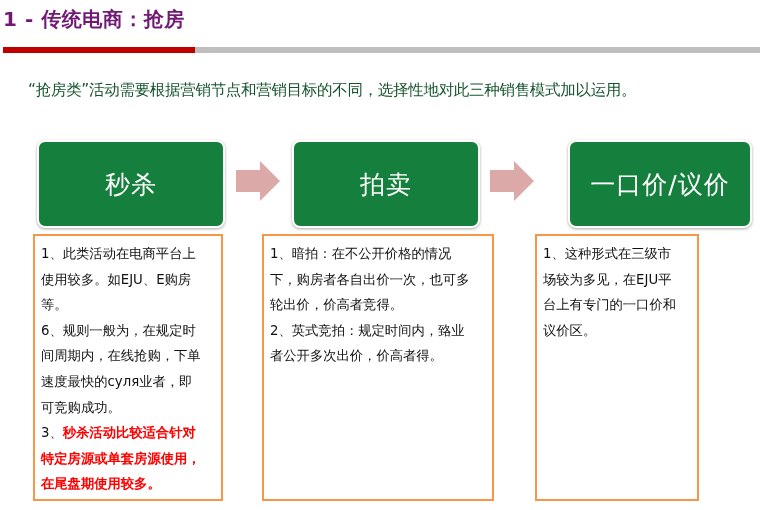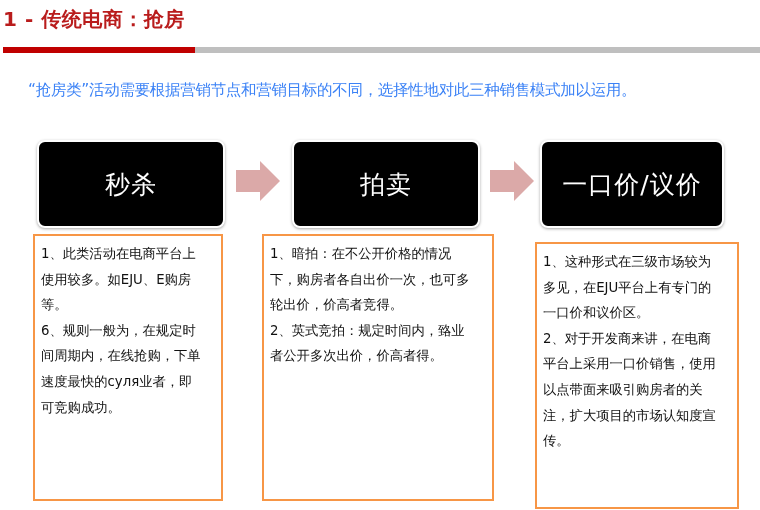--- a/index.html
+++ b/index.html
@@ -1,23 +1,23 @@
 <!DOCTYPE html>
 <html><head>
 <meta charset="utf-8">
 <style>
   html, body { margin:0; padding:0; background:#ffffff; }
   body { width:760px; height:510px; position:relative; overflow:hidden;
          font-family:"DejaVu Sans", "Liberation Sans", sans-serif; }
   .title { position:absolute; left:3px; top:6px; font-size:20px; font-weight:bold;
-           color:#b91c1c; letter-spacing:0.5px; white-space:nowrap; }
+           color:#701a75; letter-spacing:0.5px; white-space:nowrap; }
   .bar-red { position:absolute; left:3px; top:47px; width:192px; height:6px; background:#c00000; }
   .bar-gray { position:absolute; left:195px; top:47px; width:565px; height:6px; background:#bfbfbf; }
-  .intro { position:absolute; left:28px; top:80px; font-size:15.5px; color:#3b82f6; white-space:nowrap; letter-spacing:-0.3px; }
-  .stage { position:absolute; top:140px; height:84px; background:#000000; border-radius:8px;
+  .intro { position:absolute; left:28px; top:80px; font-size:15.5px; color:#14532d; white-space:nowrap; letter-spacing:-0.3px; }
+  .stage { position:absolute; top:140px; height:84px; background:#15803d; border-radius:8px;
            border:2px solid #ffffff; box-shadow:0 1px 3px rgba(0,0,0,0.35);
            display:flex; align-items:center; justify-content:center;
            color:#ffffff; font-size:25px; letter-spacing:1px; }
   .arrow { position:absolute; top:161px; width:44px; height:40px; }
   .box { position:absolute; top:234px; height:267px; border:2px solid #f79646; box-sizing:border-box;
          padding:5px 20px 0 6px; font-size:13.3px; line-height:25.6px; color:#111; }
   .box p { margin:0; }
   .hl { color:#ff0000; font-weight:bold; }
 </style>
 </head>
@@ -34,42 +34,42 @@
 </div>
 <svg class="arrow" style="left:236px;" viewBox="0 0 44 40">
   <polygon points="0,9 24,9 24,0 44,20 24,40 24,31 0,31" fill="#dba9a8"></polygon>
 </svg>
 <div class="stage" style="left:292px;width:184px;">
   <span>拍卖</span>
 </div>
 <svg class="arrow" style="left:490px;" viewBox="0 0 44 40">
   <polygon points="0,9 24,9 24,0 44,20 24,40 24,31 0,31" fill="#dba9a8"></polygon>
 </svg>
-<div class="stage" style="left:540px;width:180px;">
+<div class="stage" style="left:568px;width:180px;">
   <span>一口价/议价</span>
 </div>
 
 <div class="box" style="left:33px;width:190px;">
   <p>
     <span>1、此类活动在电商平台上使用较多。如EJU、E购房等。</span><span class="hl"></span>
   </p>
   <p>
     <span>6、规则一般为，在规定时间周期内，在线抢购，下单速度最快的суля业者，即可竞购成功。</span><span class="hl"></span>
+  </p>
+  <p>
+    <span>3、</span><span class="hl">秒杀活动比较适合针对特定房源或单套房源使用，在尾盘期使用较多。</span>
   </p>
 </div>
 
 <div class="box" style="left:262px;width:232px;">
   <p>
     <span>1、暗拍：在不公开价格的情况下，购房者各自出价一次，也可多轮出价，价高者竞得。</span><span class="hl"></span>
   </p>
   <p>
     <span>2、英式竞拍：规定时间内，臵业者公开多次出价，价高者得。</span><span class="hl"></span>
   </p>
 </div>
 
-<div class="box" style="left:535px;width:204px;margin-top:8px;">
+<div class="box" style="left:535px;width:164px;">
   <p>
     <span>1、这种形式在三级市场较为多见，在EJU平台上有专门的一口价和议价区。</span><span class="hl"></span>
-  </p>
-  <p>
-    <span>2、对于开发商来讲，在电商平台上采用一口价销售，使用以点带面来吸引购房者的关注，扩大项目的市场认知度宣传。</span><span class="hl"></span>
   </p>
 </div>
 
 </body></html>

